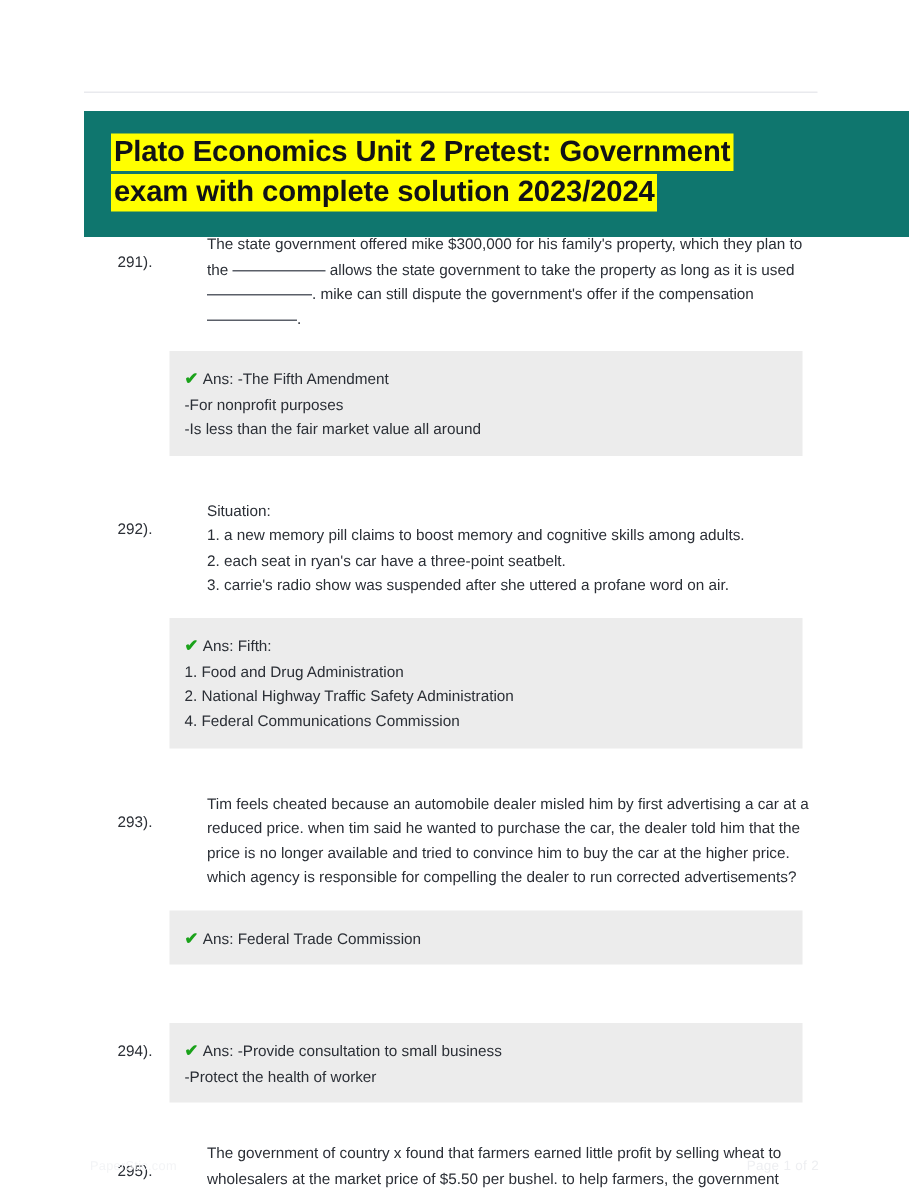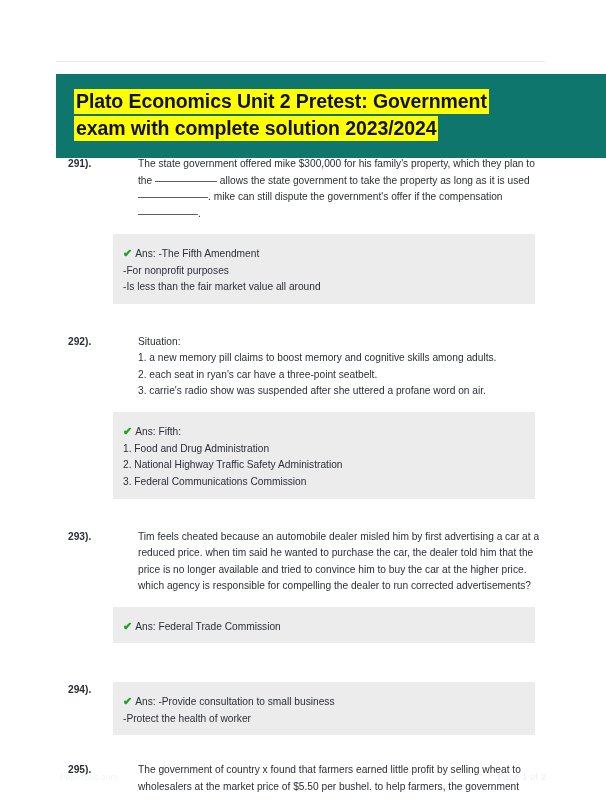--- a/index.html
+++ b/index.html
@@ -66,27 +66,27 @@
 
   .qblock {
     position: relative;
     padding: 0 60px 0 68px;
     box-sizing: border-box;
   }
 
   .qnum {
     position: absolute;
     left: 68px;
-    top: 0;
+    top: 12px;
     width: 44px;
-    text-align: left;
+    text-align: center;
     font-size: 10.2px;
     color: #2b2f36;
     line-height: 1.62;
-    font-weight: 700;
+    font-weight: 400;
   }
 
   .qbody {
     margin-left: 70px;
     font-size: 10.2px;
     line-height: 1.62;
     color: #2b2f36;
     max-width: 420px;
   }
   .qbody p { margin: 0; }
@@ -184,21 +184,21 @@
       <div class="qbody">
         <p>Situation:</p>
         <p>1. a new memory pill claims to boost memory and cognitive skills among adults.</p>
         <p>2. each seat in ryan's car have a three-point seatbelt.</p>
         <p>3. carrie's radio show was suspended after she uttered a profane word on air.</p>
       </div>
       <div class="answer-box">
         <div class="answer-line"><span class="check">✔</span><span>Ans: Fifth:</span></div>
         <div class="answer-line">1. Food and Drug Administration</div>
         <div class="answer-line">2. National Highway Traffic Safety Administration</div>
-        <div class="answer-line">3. Federal Communications Commission</div>
+        <div class="answer-line">4. Federal Communications Commission</div>
       </div>
     </div>
 
     <div class="gap-q"></div>
 
     <div class="qblock">
       <div class="qnum">293).</div>
       <div class="qbody">
         <p>Tim feels cheated because an automobile dealer misled him by first advertising a car at a</p>
         <p>reduced price. when tim said he wanted to purchase the car, the dealer told him that the</p>

